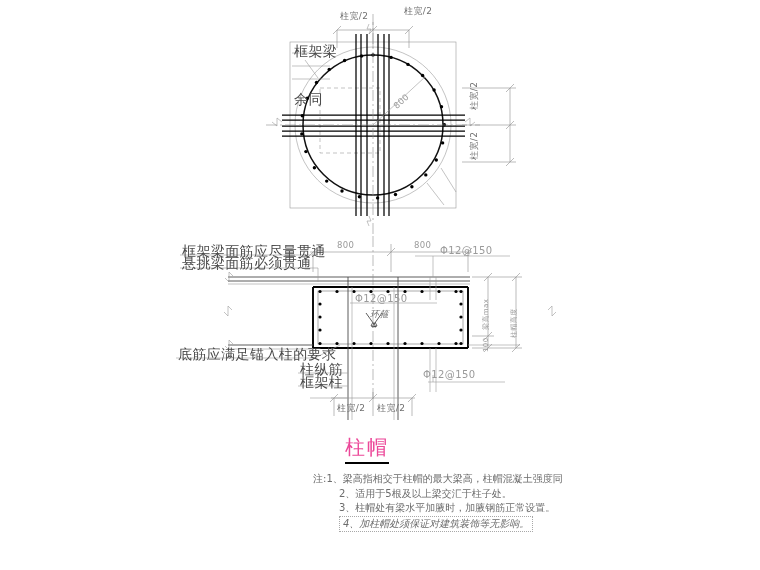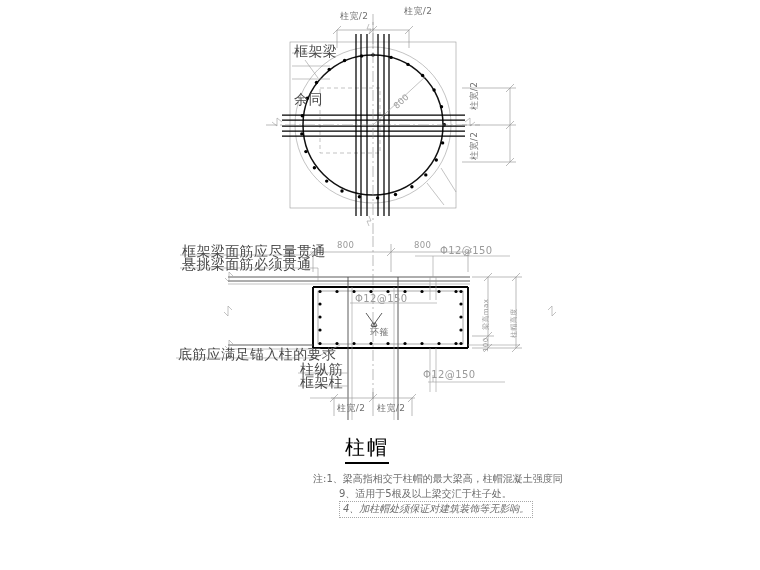--- a/index.html
+++ b/index.html
@@ -54,21 +54,21 @@
   .callout { font-size: 10px; color: #9a9a9a; }
   .tiny    { font-size: 7px; color: #9a9a9a; }
 
   .rot90   { transform: rotate(-90deg); transform-origin: left top; }
   .rot45   { transform: rotate(-42deg); transform-origin: left top; }
 
   
   #title-cap {
     position: absolute;
     font-size: 20px;
-    color: #000000;
+    color: #ec4899;
     letter-spacing: 2px;
     border-bottom: 2.5px solid #000000;
     padding-bottom: 1px;
   }
 
   
   #notes {
     position: absolute;
     left: 313px;
     top: 472px;
@@ -330,45 +330,48 @@
   <div class="tx cn-dark" style="left:294px; top:57px;margin-top:35px;">余同</div>
 
   <div class="tx num rot45" style="left:392px; top:104px;">800</div>
 
   <div class="tx num" style="left:337px; top:241px;">800</div>
   <div class="tx num" style="left:414px; top:241px;">800</div>
 
   <div class="tx callout" style="left:440px; top:246px;">Φ12@150</div>
 
   <div class="tx callout" style="left:355px; top:294px;">Φ12@150</div>
-  <div class="tx cn" style="left:370px; top:328px;">环箍</div>
+  <div class="tx cn" style="left:370px; top:310px;font-style:italic;">环箍</div>
 
   <div class="tx callout" style="left:423px; top:370px;">Φ12@150</div>
 
   <div class="tx tiny rot90" style="left:483px; top:330px;">梁高max</div>
   <div class="tx tiny rot90" style="left:511px; top:338px;">柱帽高度</div>
   <div class="tx tiny rot90" style="left:483px; top:352px;">100</div>
 
   <div class="tx cn" style="left:337px; top:404px;">柱宽/2</div>
   <div class="tx cn" style="left:377px; top:404px;">柱宽/2</div>
 
   <div class="tx cn-dark" style="left:182px; top:244px;">框架梁面筋应尽量贯通</div>
-  <div class="tx cn-dark" style="left:182px; top:257px;">悬挑梁面筋必须贯通</div>
+  <div class="tx cn-dark" style="left:182px; top:257px;font-family:Liberation Mono, monospace;">悬挑梁面筋必须贯通</div>
   <div class="tx cn-dark" style="left:178px; top:347px;">底筋应满足锚入柱的要求</div>
 
   <div class="tx cn-dark" style="left:300px; top:362px;">柱纵筋</div>
   <div class="tx cn-dark" style="left:300px; top:375px;">框架柱</div>
 
   <div id="title-cap" style="left:345px; top:434px;">柱帽</div>
 
   <div id="notes">
     <span class="nrow">
       <span>注:</span><span>1、梁高指相交于柱帽的最大梁高，柱帽混凝土强度同</span>
     </span>
     <span class="nrow indent">
-      <span>9、适用于5根及以上梁交汇于柱子处。</span>
+      <span>2、适用于5根及以上梁交汇于柱子处。</span>
+    </span>
+    <span class="nrow indent">
+      <span>3、柱帽处有梁水平加腋时，加腋钢筋正常设置。</span>
     </span>
     <span class="nrow indent">
       <span id="note4wrap"><span>4、加柱帽处须保证对建筑装饰等无影响。</span></span>
     </span>
   </div>
 
 </div>
 
 </body></html>

